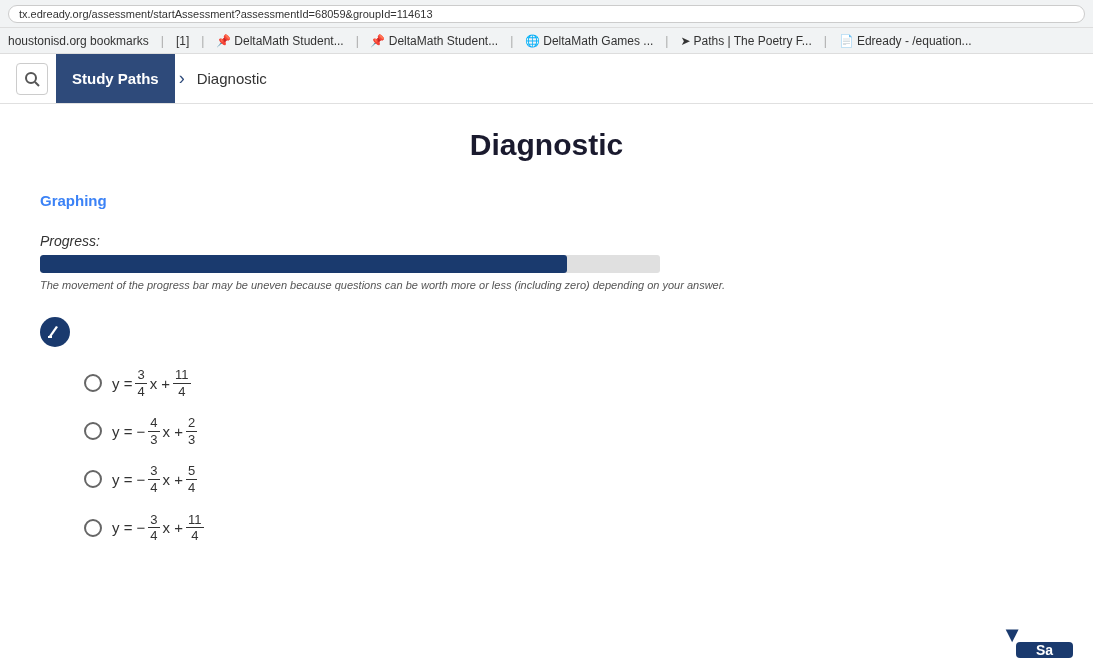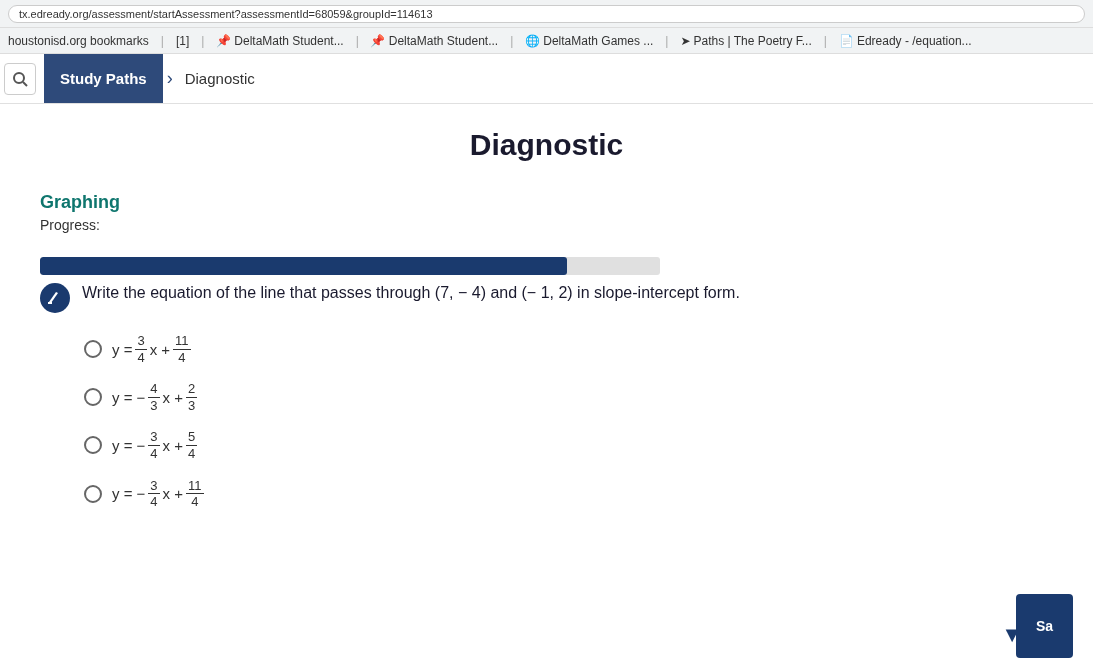--- a/index.html
+++ b/index.html
@@ -58,21 +58,21 @@
       white-space: nowrap;
       color: #333;
       font-size: 12px;
     }
     .bookmark-separator { color: #aaa; margin: 0 2px; }
 
     
     .nav-bar {
       background: #fff;
       border-bottom: 1px solid #e0e0e0;
-      padding: 0 4px;
+      padding: 0 16px;
       display: flex;
       align-items: center;
       height: 50px;
       gap: 0;
     }
     .nav-search-icon {
       width: 32px;
       height: 32px;
       display: flex;
       align-items: center;
@@ -115,30 +115,31 @@
 
     .page-title {
       text-align: center;
       font-size: 30px;
       font-weight: bold;
       color: #1a1a2e;
       margin: 24px 0 30px 0;
     }
 
     .section-title {
-      font-size: 18px;
+      font-size: 15px;
       font-weight: bold;
-      color: #0f766e;
-      margin-bottom: 4px;
+      color: #3b82f6;
+      margin-bottom: 24px;
     }
 
     .progress-label {
       font-size: 14px;
       color: #333;
-      margin-bottom: 24px;
+      margin-bottom: 6px;
+      font-style: italic;
     }
 
     .progress-bar-container {
       width: 100%;
       max-width: 620px;
       height: 18px;
       background: #e0e0e0;
       border-radius: 3px;
       overflow: hidden;
       margin-bottom: 6px;
@@ -245,21 +246,21 @@
       padding: 10px 20px;
       display: flex;
       justify-content: flex-end;
       gap: 10px;
     }
     .save-btn {
       background: #1a3a6e;
       color: #fff;
       border: none;
       border-radius: 4px;
-      padding: 24px 20px;
+      padding: 0 20px;
       font-size: 14px;
       cursor: pointer;
       font-weight: bold;
     }
 
     
     .nav-arrow {
       position: fixed;
       bottom: 20px;
       right: 70px;
@@ -322,29 +323,29 @@
 
   <h1 class="page-title">Diagnostic</h1>
 
   <div class="section-title">Graphing</div>
   <div class="progress-label">Progress:</div>
 
   <div class="progress-bar-container">
     <div class="progress-bar-fill" style="width: 85%"></div>
   </div>
 
+  <div class="progress-note">The movement of the progress bar may be uneven because questions can be worth more or less (including zero) depending on your answer.</div>
 
   <div class="question-block">
     <div class="question-icon">
       <svg width="16" height="16" viewBox="0 0 16 16" fill="white">
         <path d="M2 12 L9 2 L11 3 L4 13 Z"></path>
         <rect x="1" y="12" width="4" height="2" fill="white"></rect>
       </svg>
     </div>
-    <div class="question-text">Write the equation of the line that passes through (7, − 4) and (− 1, 2) in slope-intercept form.</div>
   </div>
 
   <div class="answer-options">
 
     <label class="answer-option">
       <div class="radio-circle"></div>
       <span class="answer-formula">
         <span class="math-inline">
           <span>y = </span>
           <span class="frac">

